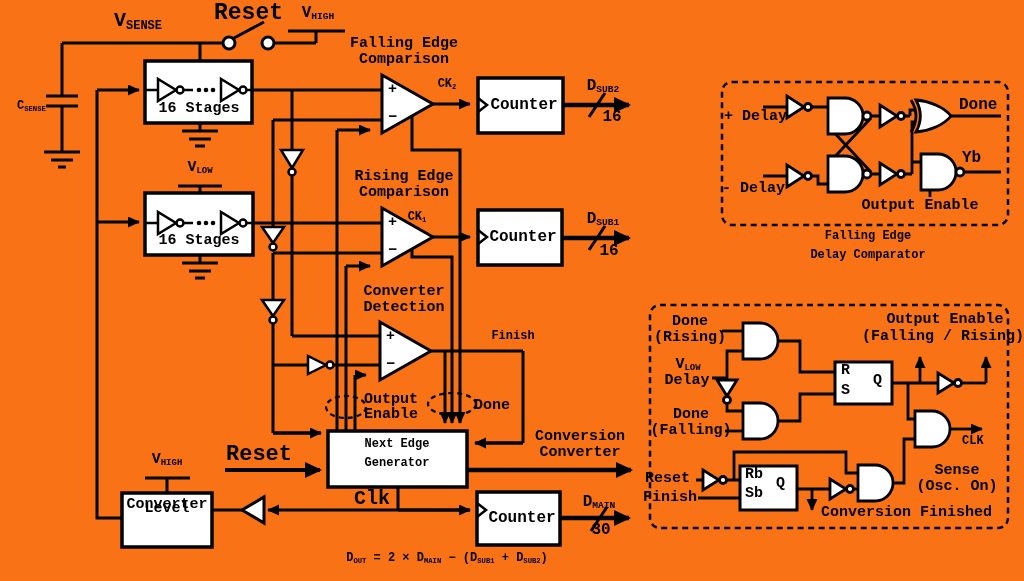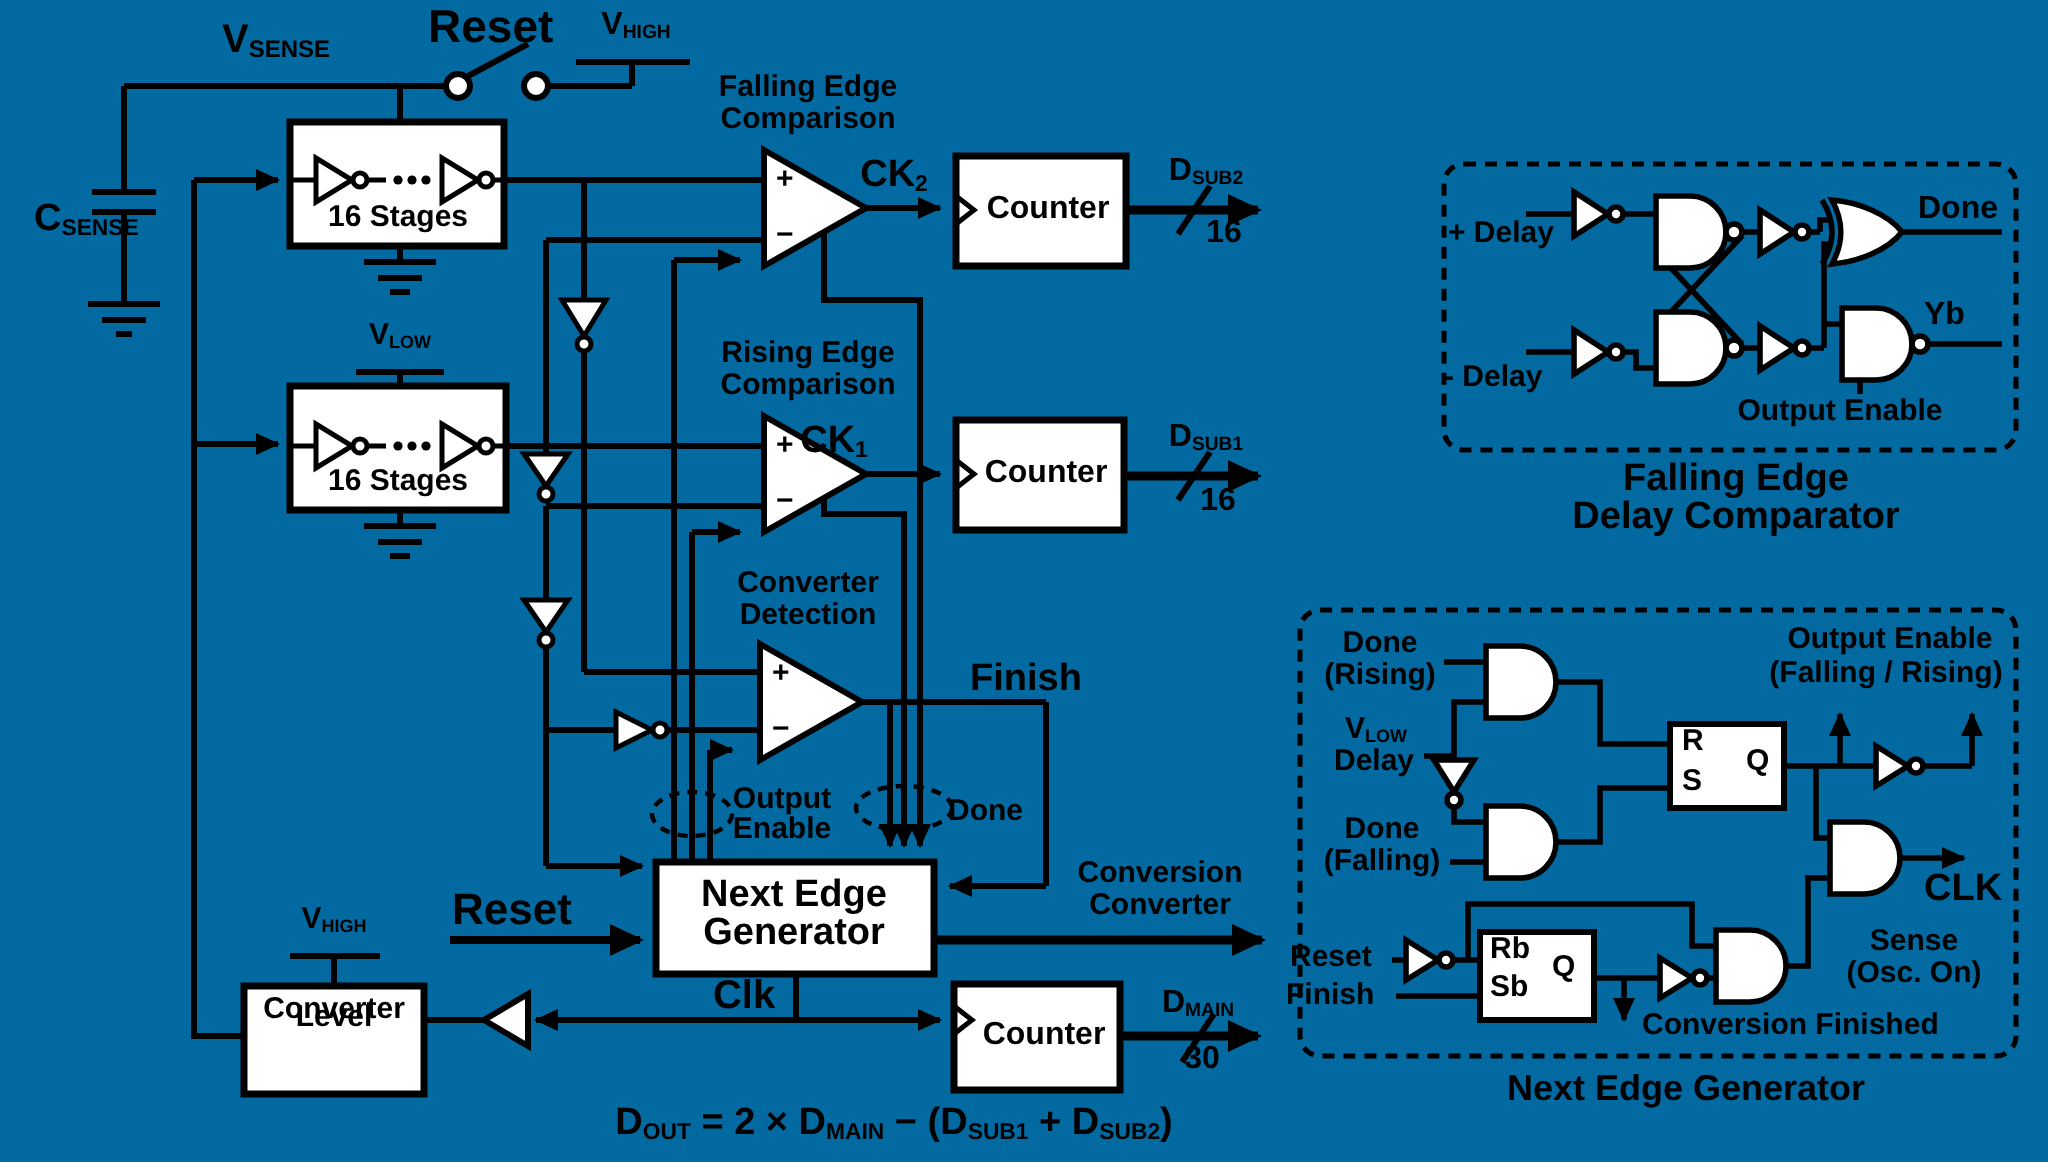--- a/index.html
+++ b/index.html
@@ -1,21 +1,21 @@
 <!DOCTYPE html>
 <html><head>
 <meta charset="utf-8">
 <style>
   html,body{margin:0;padding:0;background:#fff;}
-  .stage{position:relative;width:1024px;height:581px;background:#0369a1;overflow:hidden;
-         font-family:Liberation Sans, sans-serif;font-weight:bold;color:#000;}
+  .stage{position:relative;width:1024px;height:581px;background:#f97316;overflow:hidden;
+         font-family:Liberation Mono, monospace;font-weight:bold;color:#000;}
   svg.art{position:absolute;left:0;top:0;}
   .lb{position:absolute;white-space:nowrap;line-height:1.05;}
   .c{transform:translateX(-50%);}
-  sub{font-size:0.6em;vertical-align:-0.22em;font-weight:bold;}.s15{font-size:15px}.s16{font-size:16px}.s17{font-size:19px}
+  sub{font-size:0.6em;vertical-align:-0.22em;font-weight:bold;}.s15{font-size:15px}.s16{font-size:16px}.s17{font-size:12px}
   .s18{font-size:18px}.s20{font-size:20px}.s22{font-size:22px}.s23{font-size:23px}
 </style>
 </head>
 <body>
 
 <div class="stage">
 
 <svg class="art" width="1024" height="581" viewBox="0 0 1024 581">
   <defs>
     <marker id="ah" markerUnits="userSpaceOnUse" markerWidth="14" markerHeight="12" refX="11" refY="5.5" orient="auto">
@@ -298,15 +298,14 @@
 <div class="lb s15 c" style="left:943px;top:329px">(Falling / Rising)</div>
 <div class="lb s17" style="left:962px;top:435px">CLK</div>
 <div class="lb s15 c" style="left:957px;top:463px">Sense</div>
 <div class="lb s15 c" style="left:957px;top:479px">(Osc. On)</div>
 <div class="lb s15" style="left:645px;top:471px">Reset</div>
 <div class="lb s15" style="left:643px;top:490px">Finish</div>
 <div class="lb s15" style="left:745px;top:467px">Rb</div>
 <div class="lb s15" style="left:745px;top:486px">Sb</div>
 <div class="lb s15" style="left:776px;top:476px">Q</div>
 <div class="lb s15" style="left:821px;top:505px">Conversion Finished</div>
-<div class="lb s18 c" style="left:843px;top:535px">Next Edge Generator</div>
 
 </div>
 
 </body></html>

